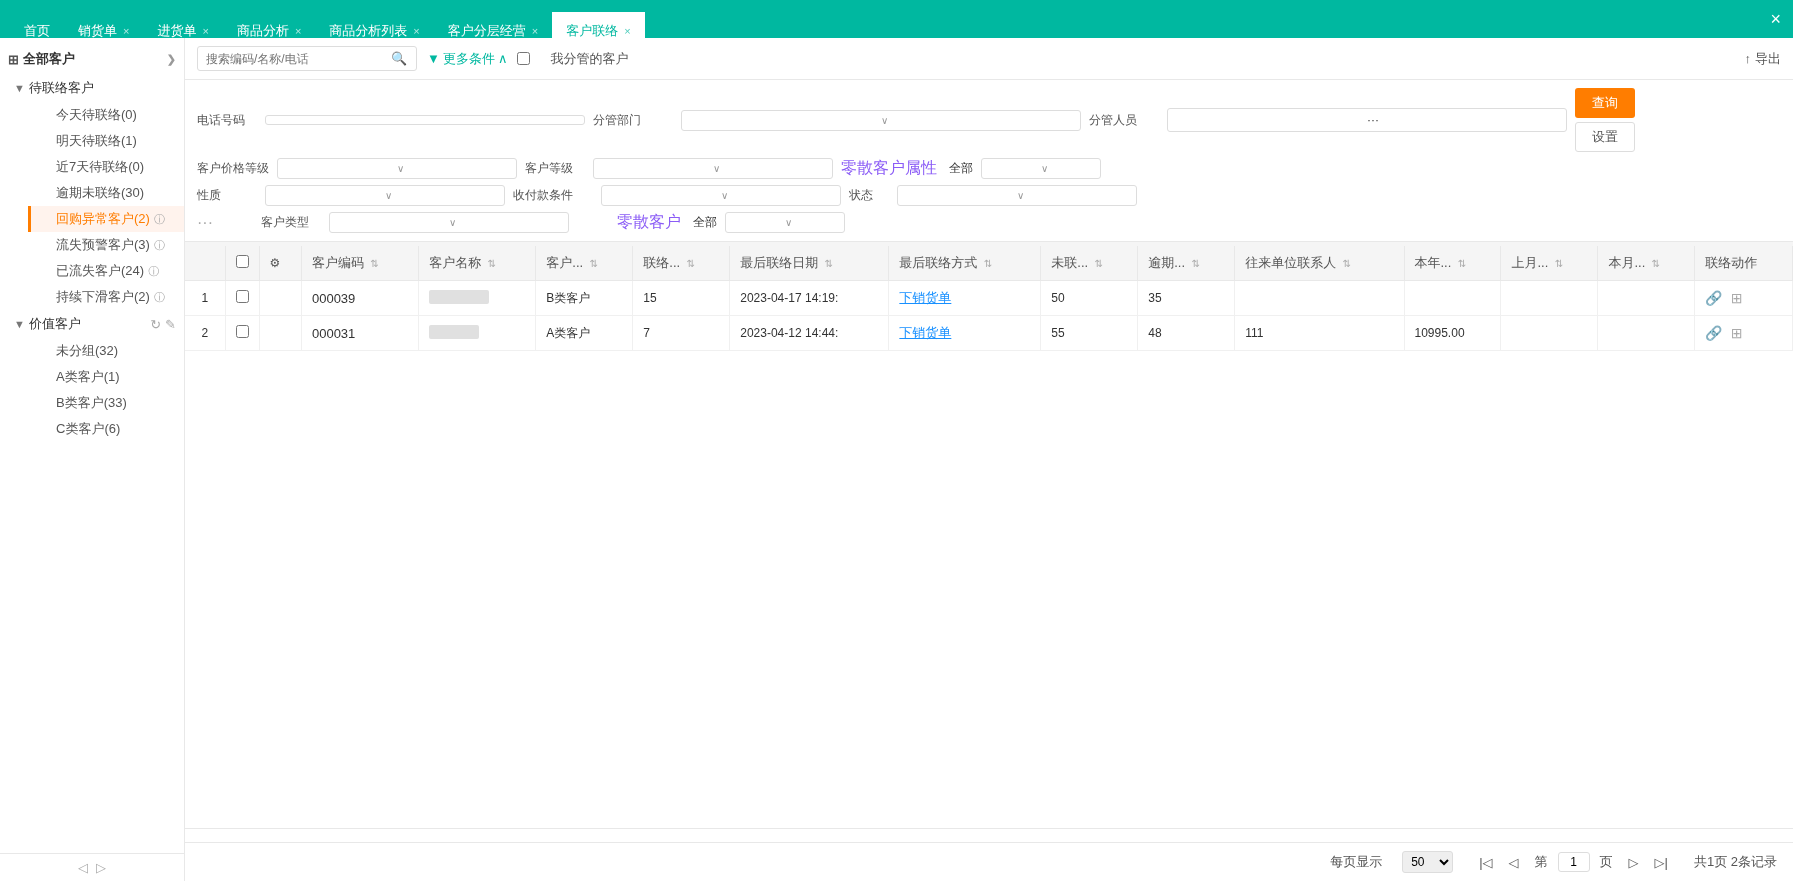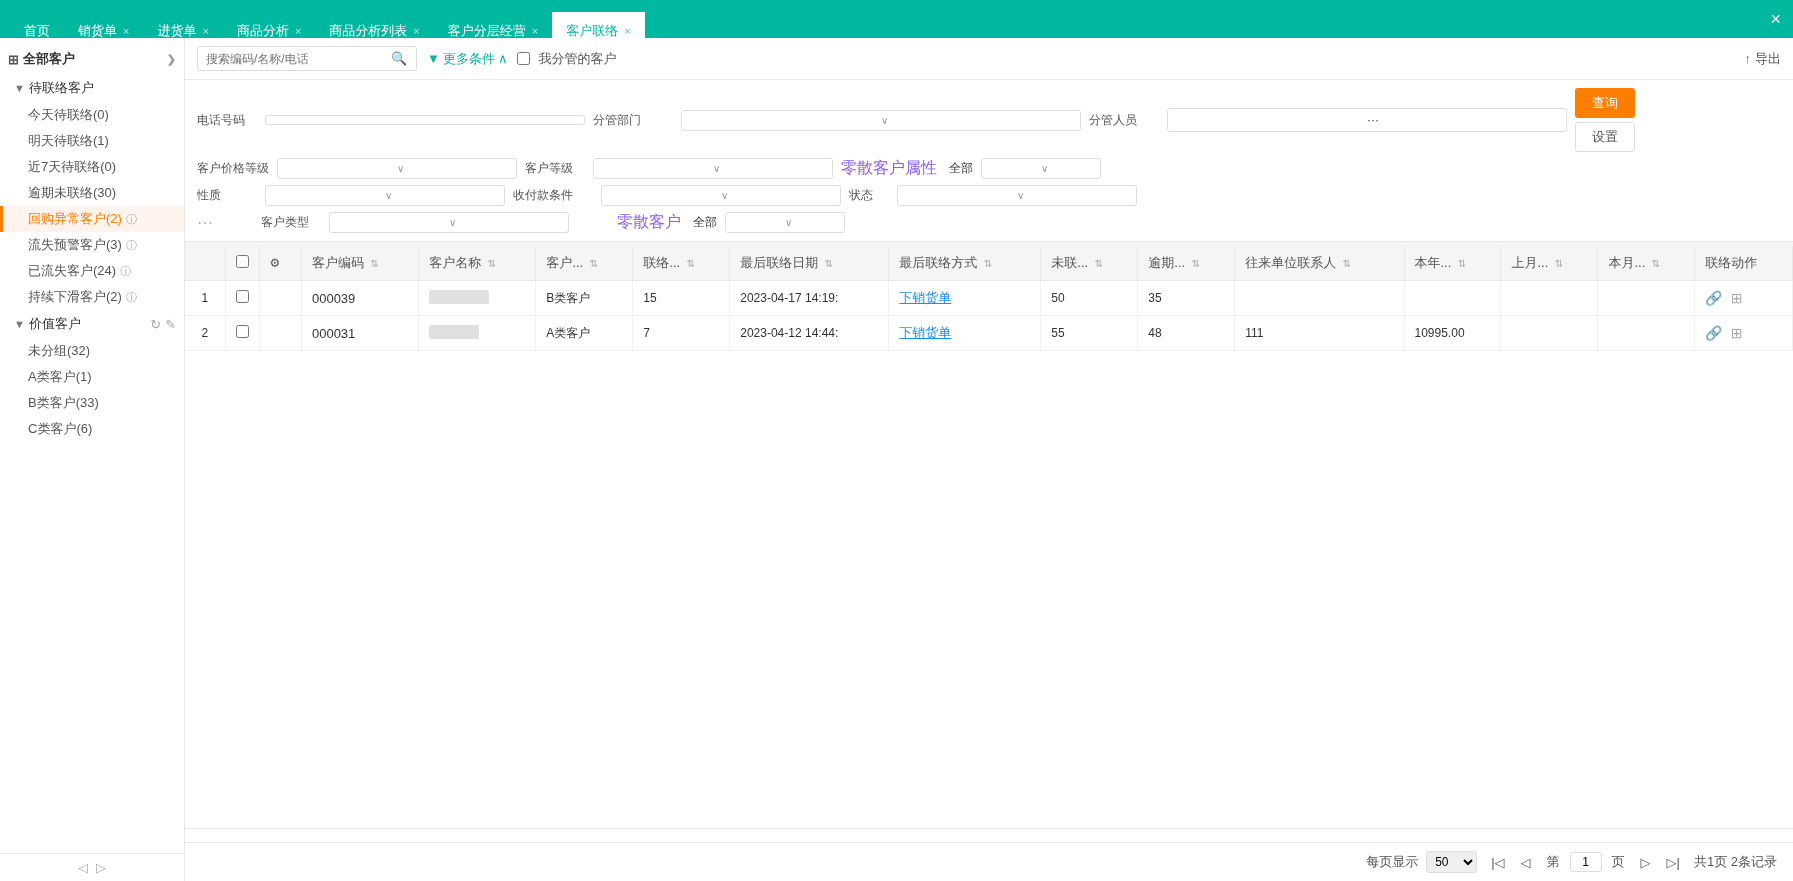--- a/index.html
+++ b/index.html
@@ -97,20 +97,21 @@
       cursor: pointer;
       font-weight: 500;
     }
     .tree-group-label .arrow { margin-right: 4px; font-size: 11px; color: #777; }
     .tree-item {
       padding: 4px 8px 4px 28px;
       color: #555;
       cursor: pointer;
       display: flex;
       align-items: center;
+      margin-left: 28px;
     }
     .tree-item.active {
       background: #fff3ed;
       color: #ff7d00;
       border-left: 3px solid #ff7d00;
       padding-left: 25px;
     }
     .tree-item .info-icon { margin-left: 4px; color: #aaa; font-size: 11px; }
 
     
@@ -165,21 +166,21 @@
       display: flex;
       align-items: center;
       color: #00b8a0;
       cursor: pointer;
       font-size: 12px;
       gap: 3px;
     }
     .my-customers {
       display: flex;
       align-items: center;
-      gap: 8px;
+      gap: 20px;
       font-size: 12px;
       color: #555;
       justify-content: space-between;
     }
     .my-customers input[type=checkbox] { cursor: pointer; }
     .export-btn {
       margin-left: auto;
       display: flex;
       align-items: center;
       gap: 4px;
@@ -297,21 +298,21 @@
     .action-icons span { cursor: pointer; font-size: 14px; }
 
     
     .pagination {
       background: #fff;
       border-top: 1px solid #e8e8e8;
       padding: 8px 16px;
       display: flex;
       align-items: center;
       justify-content: flex-end;
-      gap: 8px;
+      gap: 20px;
       font-size: 12px;
       color: #555;
     }
     .pagination select {
       border: 1px solid #ddd;
       border-radius: 3px;
       padding: 2px 4px;
       font-size: 12px;
     }
     .pagination .page-nav { display: flex; align-items: center; gap: 4px; }

